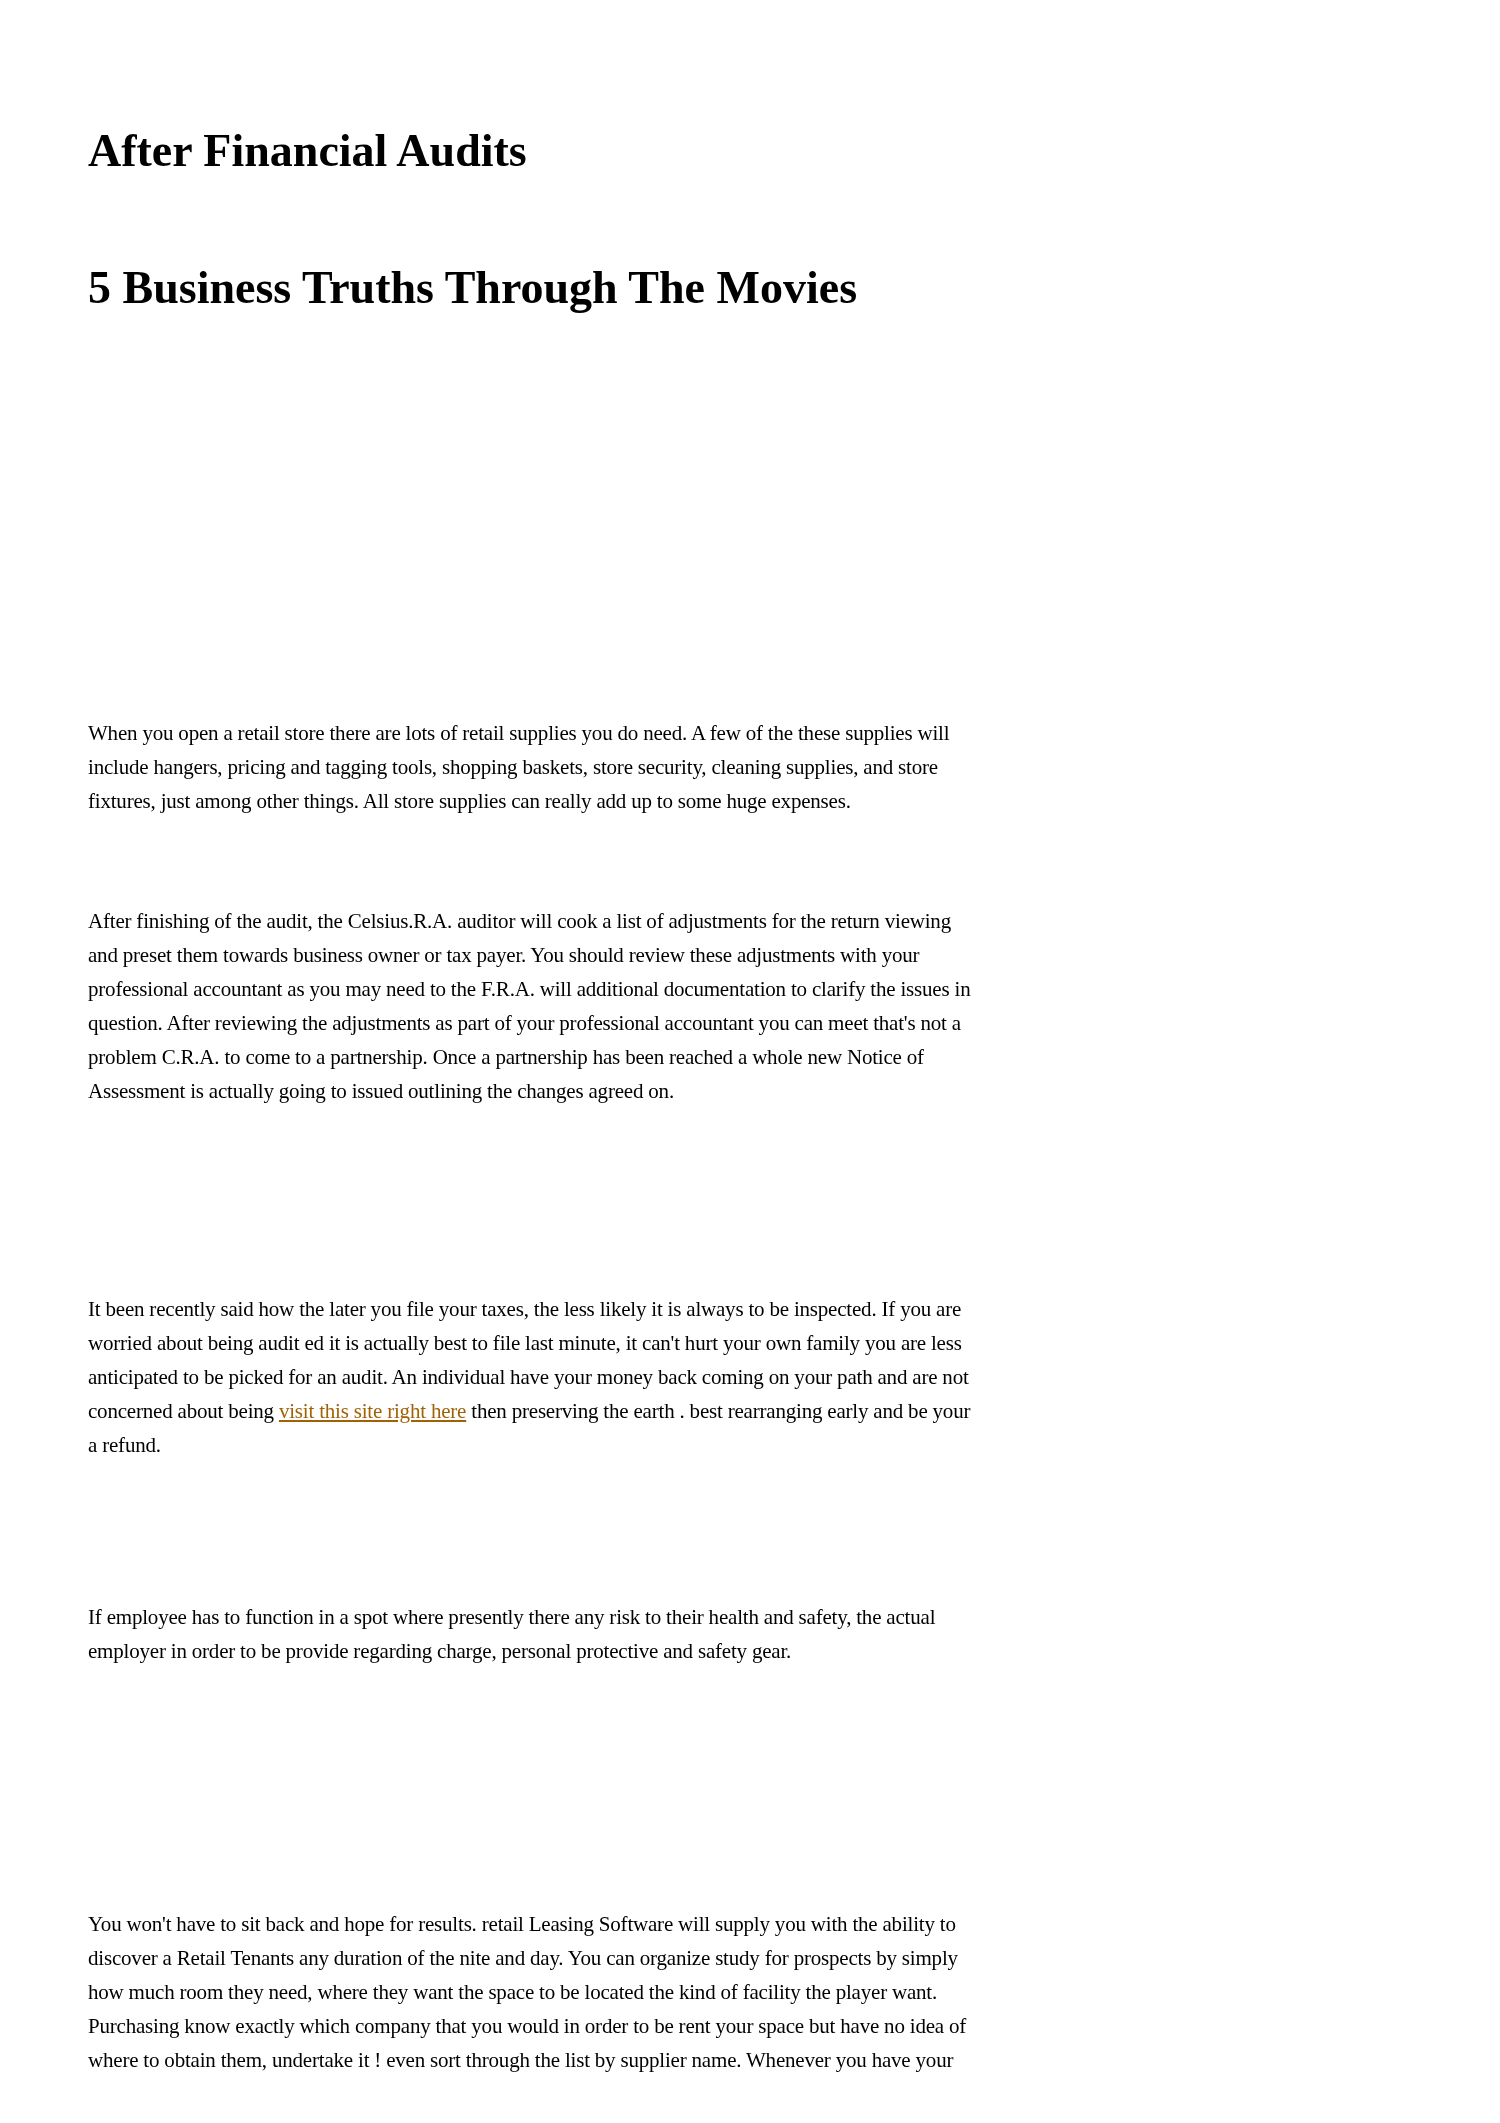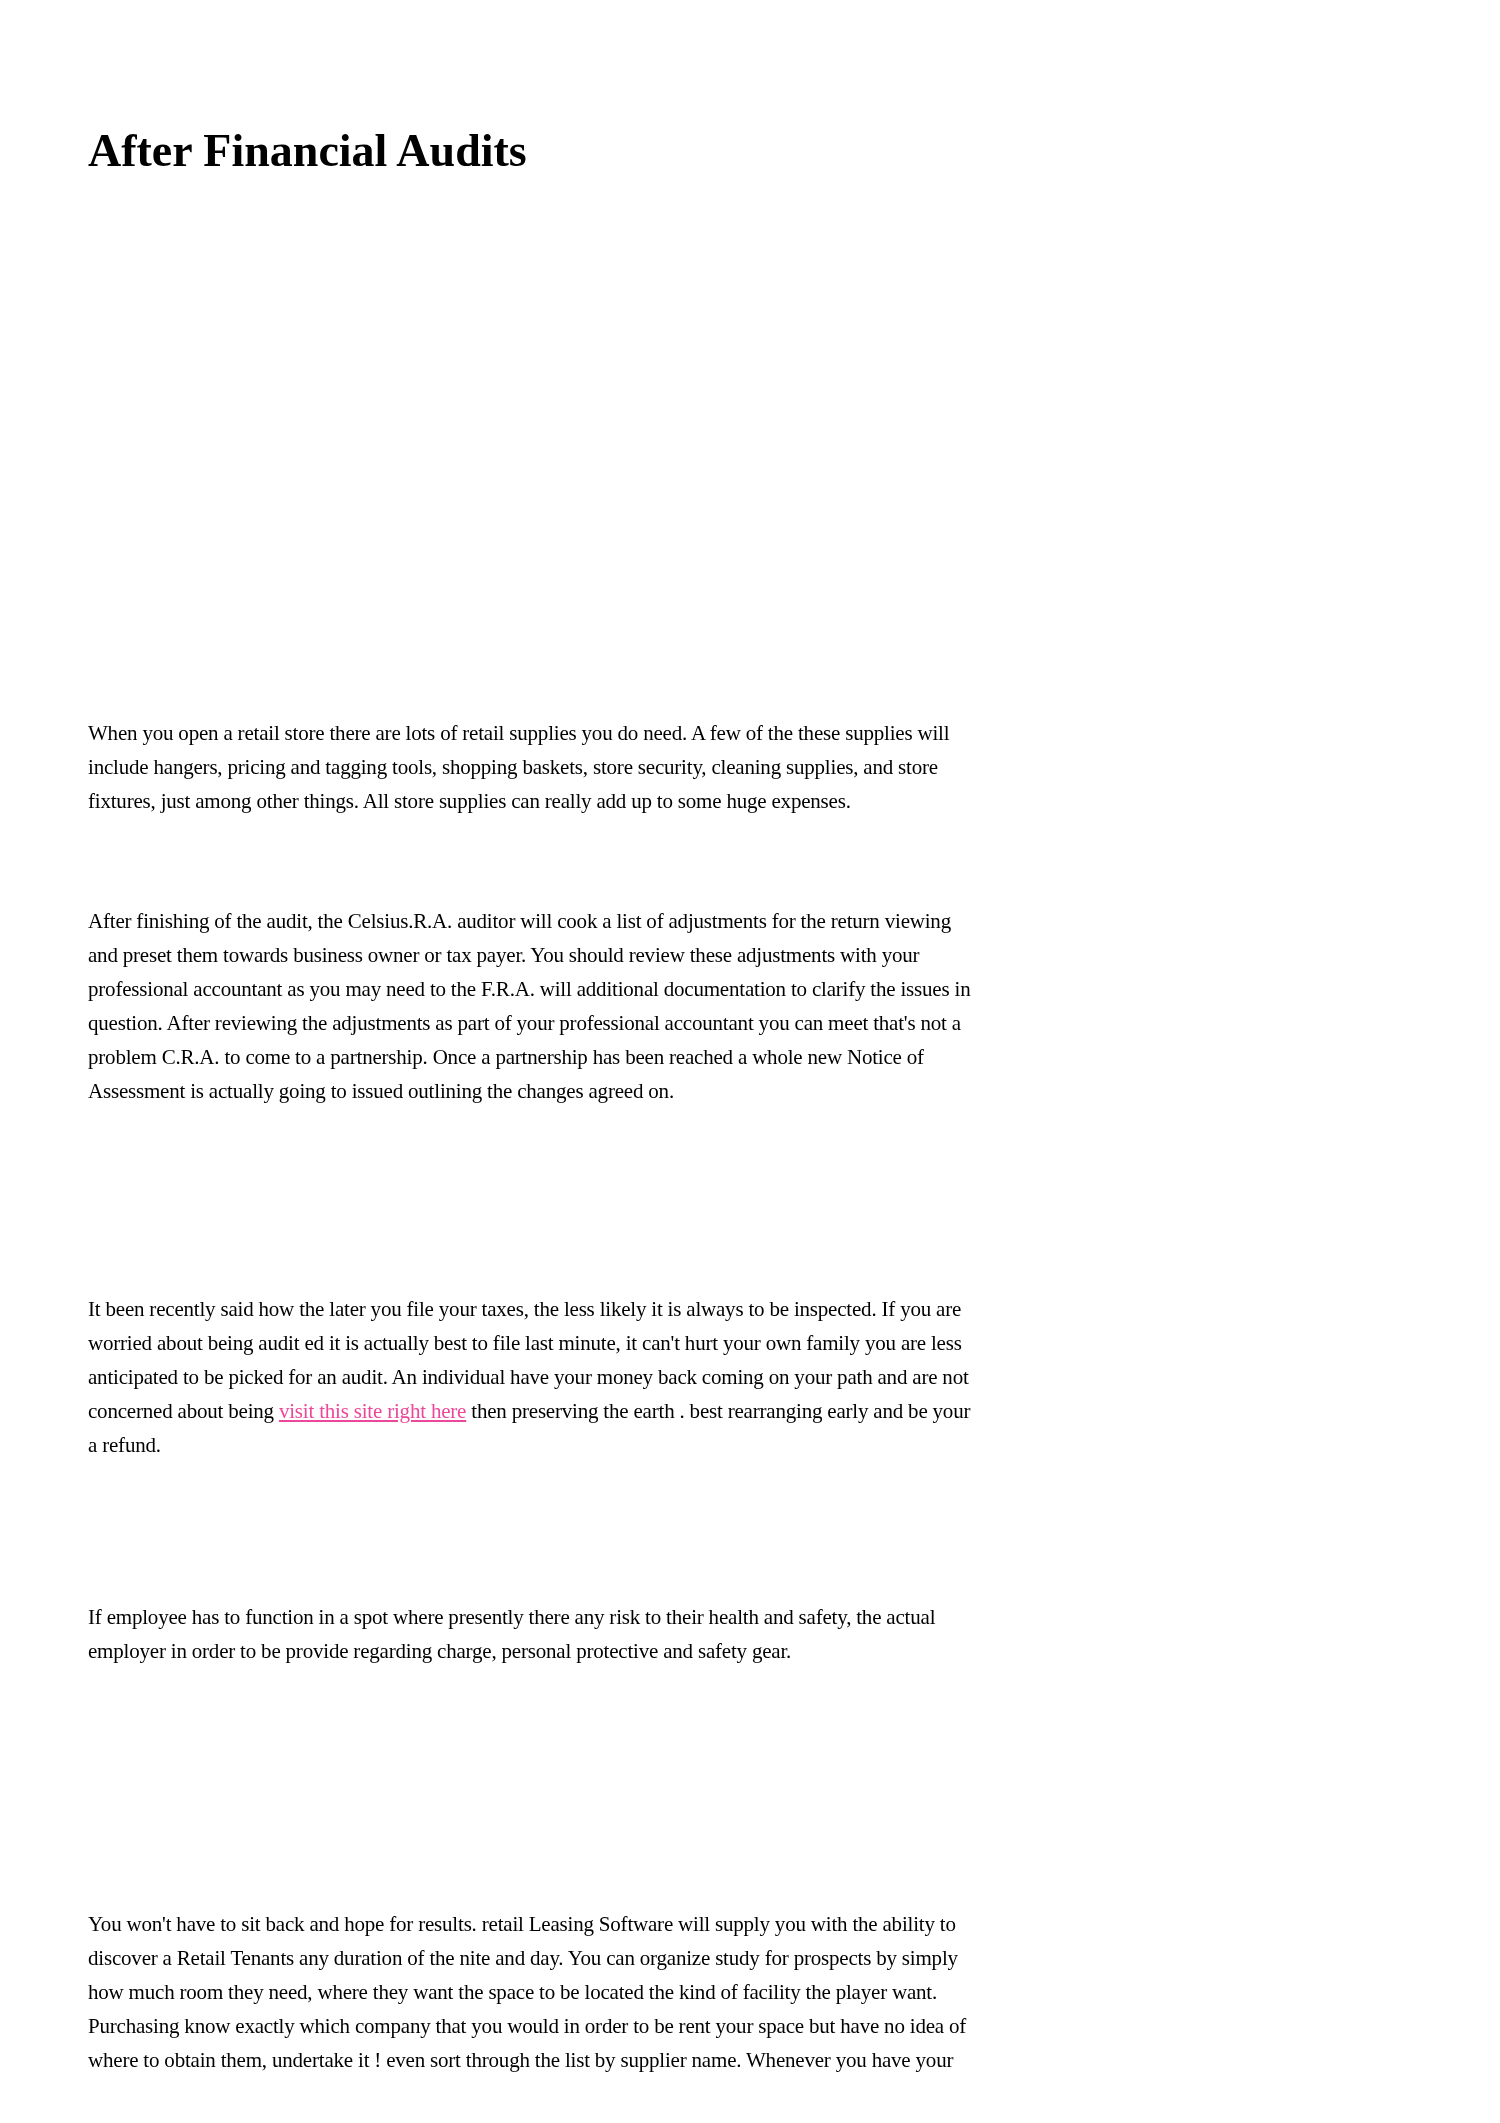--- a/index.html
+++ b/index.html
@@ -47,29 +47,30 @@
     line-height: 34px;
     white-space: pre-line;
     letter-spacing: -0.2px;
   }
   .para-1 { top: 716px; }
   .para-2 { top: 904px; }
   .para-3 { top: 1292px; }
   .para-4 { top: 1600px; font-family: Liberation Serif, serif; }
   .para-5 { top: 1907px; }
   a.inline-link {
-    color: #ec4899;
+    color: #a16207;
     text-decoration: underline;
   }
 </style>
 </head>
 <body>
 
 <div class="page">
   <h1 class="doc-title">After Financial Audits</h1>
+  <h2 class="doc-subtitle">5 Business Truths Through The Movies</h2>
   <main>
       <p class="para para-1"><span>When you open a retail store there are lots of retail supplies you do need. A few of the these supplies will
 include hangers, pricing and tagging tools, shopping baskets, store security, cleaning supplies, and store
 fixtures, just among other things. All store supplies can really add up to some huge expenses.</span></p>
       <p class="para para-2"><span>After finishing of the audit, the Celsius.R.A. auditor will cook a list of adjustments for the return viewing
 and preset them towards business owner or tax payer. You should review these adjustments with your
 professional accountant as you may need to the F.R.A. will additional documentation to clarify the issues in
 question. After reviewing the adjustments as part of your professional accountant you can meet that's not a
 problem C.R.A. to come to a partnership. Once a partnership has been reached a whole new Notice of
 Assessment is actually going to issued outlining the changes agreed on.</span></p>

